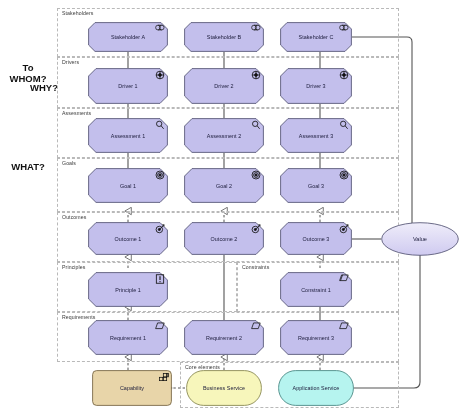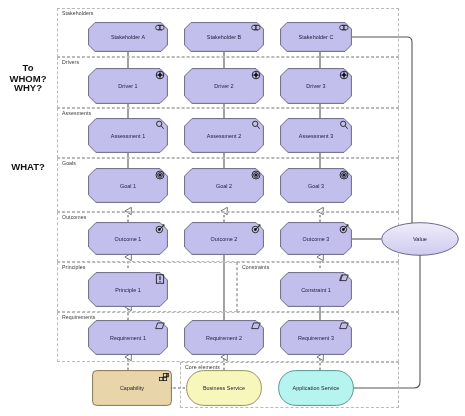--- a/index.html
+++ b/index.html
@@ -132,21 +132,21 @@
       <line x1="352" y1="239" x2="381" y2="239"></line>
 
       <path d="M420,253 L420,382 Q420,388 414,388 L352,388"></path>
     </g>
   </svg>
 
   <div class="qlabel" style="left:0px;top:18px;margin-top:44px;">
     <div>To</div>
     <div>WHOM?</div>
   </div>
-  <div class="qlabel" style="left:0px;top:82px;">
+  <div class="qlabel" style="left:16px;top:82px;">
     <div>WHY?</div>
   </div>
   <div class="qlabel" style="left:0px;top:161px;">
     <div>WHAT?</div>
   </div>
 
   <div class="group" style="left:57px;top:8px;width:342px;height:49px;">
     <span class="glabel">Stakeholders</span>
   </div>
   <div class="group" style="left:57px;top:57px;width:342px;height:51px;">

